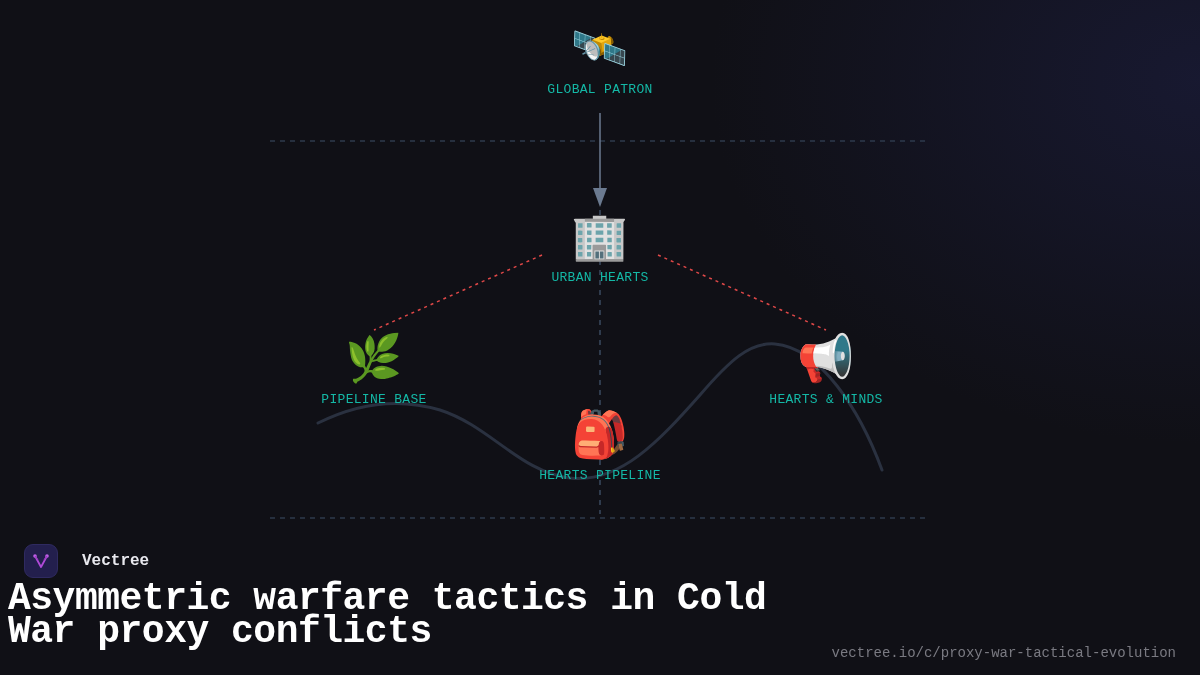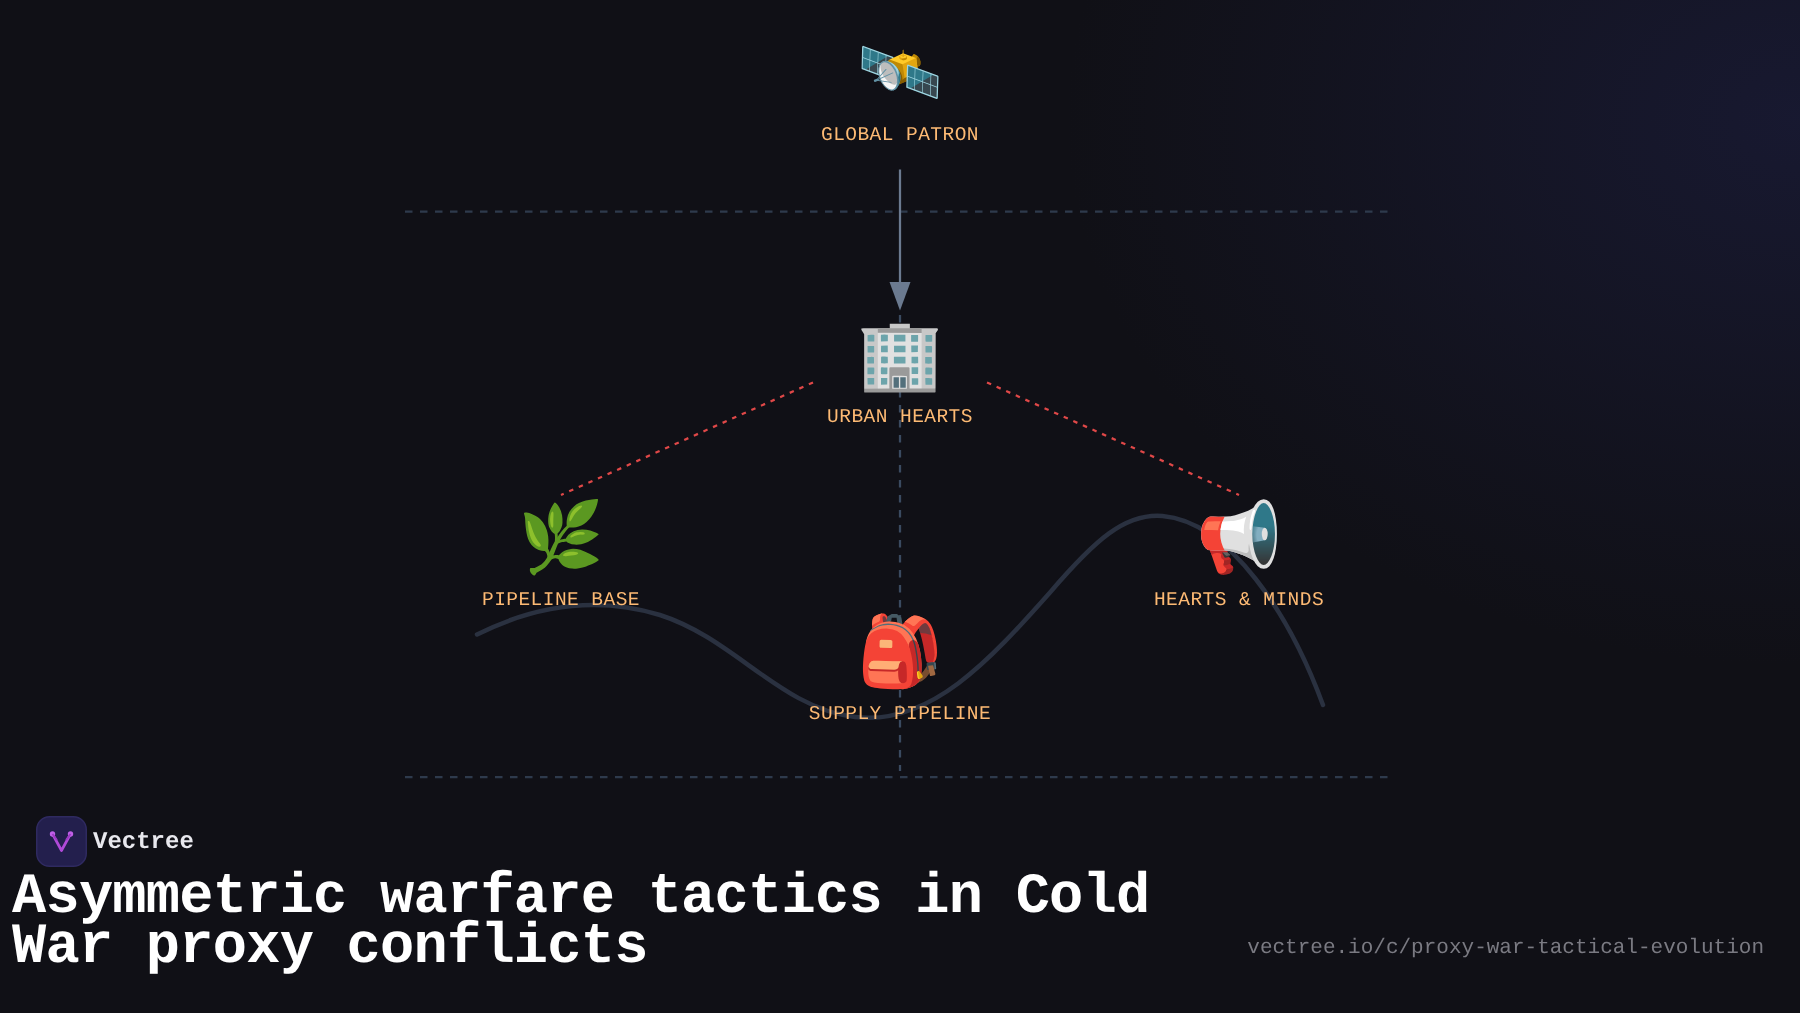--- a/index.html
+++ b/index.html
@@ -17,41 +17,41 @@
     svg.edges { position: absolute; left: 0; top: 0; }
     .node {
       position: absolute; transform: translateX(-50%);
       display: flex; flex-direction: column; align-items: center;
     }
     .node .emoji {
       font-size: 46px; line-height: 56px; height: 56px;
       font-family: "DejaVu Sans", sans-serif;
     }
     .node .label {
-      margin-top: 6px; font-size: 13px; color: #fdba74; letter-spacing: 0.3px;
+      margin-top: 6px; font-size: 13px; color: #14b8a6; letter-spacing: 0.3px;
       white-space: nowrap;
     }
     .brand {
-      position: absolute; left: 24px; top: 544px; display: flex; align-items: center; gap: 4px;
+      position: absolute; left: 24px; top: 544px; display: flex; align-items: center; gap: 24px;
     }
     .brand .logo {
       width: 34px; height: 34px; border-radius: 9px; background: #231f4d;
       border: 1px solid #2f2a60; box-sizing: border-box;
       display: flex; align-items: center; justify-content: center;
     }
     .brand .name {
       color: #e8e8ee; font-size: 16px; font-weight: bold;
     }
     .title {
       position: absolute; left: 8px; top: 582px; width: 780px;
       color: #ffffff; font-size: 38px; font-weight: bold; line-height: 33px;
       letter-spacing: -0.5px;
     }
     .url {
-      position: absolute; right: 24px; top: 624px; color: #7a7a82; font-size: 14px;
+      position: absolute; right: 24px; top: 645px; color: #7a7a82; font-size: 14px;
     }
   </style>
 </head>
 <body>
 
 <div class="bg-glow"></div>
 
 <svg class="edges" width="1200" height="675">
 
   <line x1="270" y1="141" x2="926" y2="141" stroke="#2e3a4c" stroke-width="1.5" stroke-dasharray="5 5"></line>
@@ -83,21 +83,21 @@
   <span class="label">PIPELINE BASE</span>
 </div>
 
 <div class="node" style="left:826px; top:330px;">
   <span class="emoji">📢</span>
   <span class="label">HEARTS &amp; MINDS</span>
 </div>
 
 <div class="node" style="left:600px; top:406px;">
   <span class="emoji">🎒</span>
-  <span class="label">SUPPLY PIPELINE</span>
+  <span class="label">HEARTS PIPELINE</span>
 </div>
 
 <div class="brand">
   <div class="logo">
     <svg width="20" height="20" viewBox="0 0 20 20">
       <path d="M4 5 L10 16 L16 5" fill="none" stroke="#b04ad8" stroke-width="1.8" stroke-linecap="round" stroke-linejoin="round"></path>
       <circle cx="4" cy="5" r="1.8" fill="#c060e8"></circle>
       <circle cx="16" cy="5" r="1.8" fill="#c060e8"></circle>
       <path d="M4 5 L7 9 M16 5 L13 9" stroke="#9a3ac0" stroke-width="1.2"></path>
     </svg>

